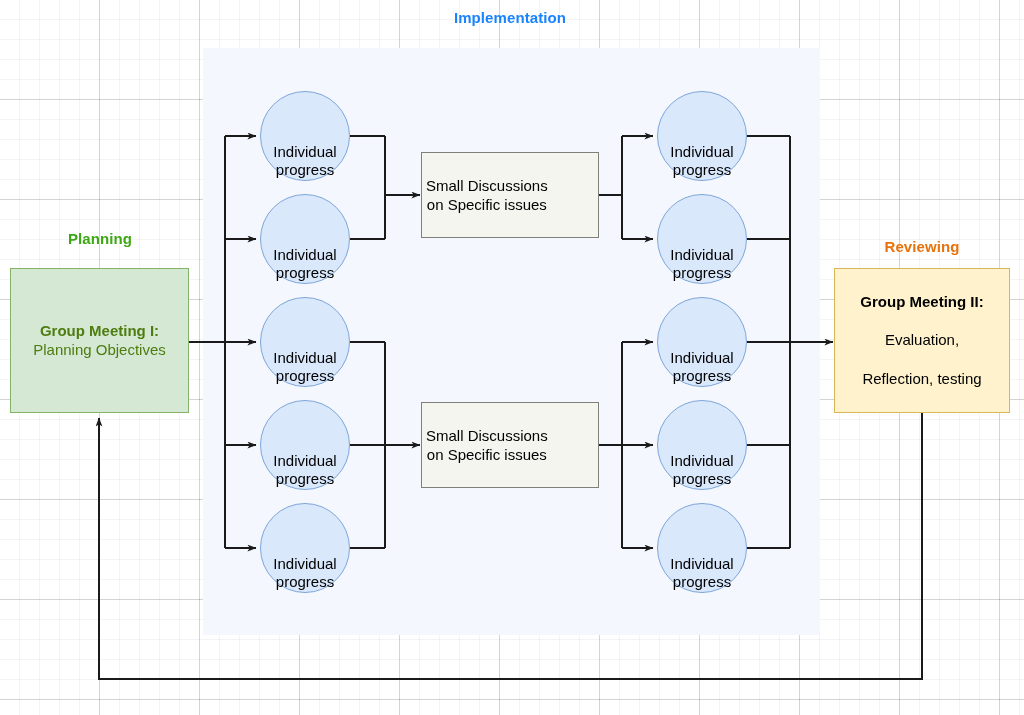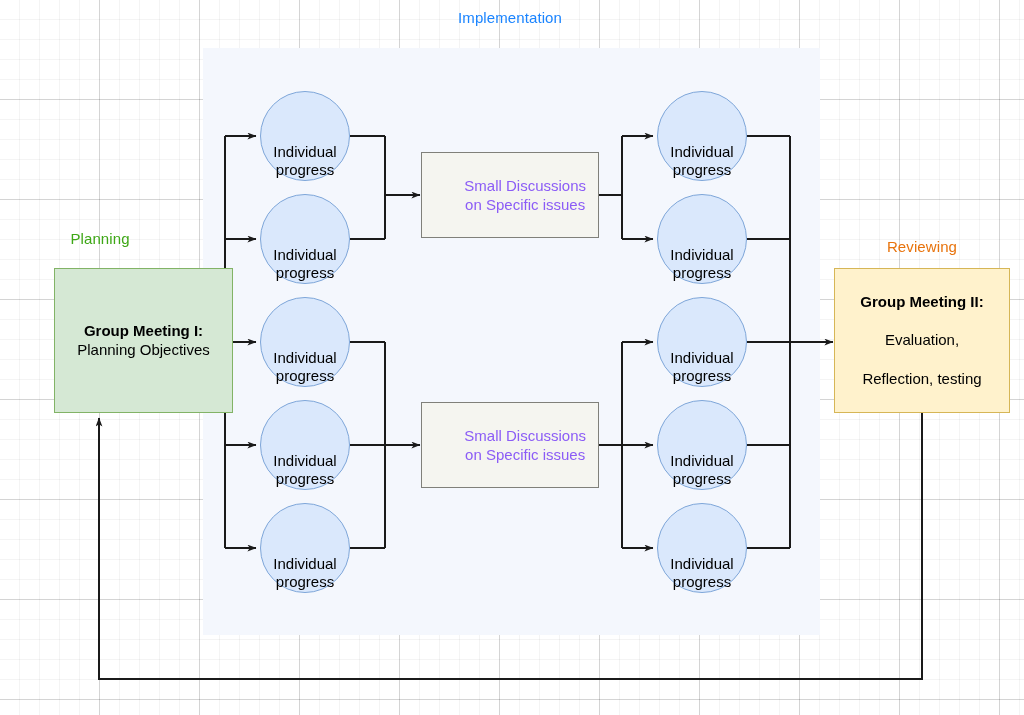--- a/index.html
+++ b/index.html
@@ -16,52 +16,52 @@
       linear-gradient(to right, rgba(0,0,0,0.045) 1px, transparent 1px),
       linear-gradient(to bottom, rgba(0,0,0,0.045) 1px, transparent 1px),
       linear-gradient(to right, rgba(0,0,0,0.13) 1px, transparent 1px),
       linear-gradient(to bottom, rgba(0,0,0,0.13) 1px, transparent 1px);
     background-size:20px 20px,20px 20px,100px 100px,100px 100px;
     background-position:-1px -1px,-1px -1px,-1px -1px,-1px -1px;
   }
   #svg-layer{position:absolute;left:0;top:0;width:1024px;height:715px;}
 
   .phase-label{
-    position:absolute;font-size:15px;font-weight:normal;
+    position:absolute;font-size:15px;font-weight:bold;
     white-space:nowrap;letter-spacing:.1px;
     text-align:center;
   }
   #label-planning{color:#3ea716;left:10px;top:230px;width:180px;text-align:center;}
   #label-implementation{color:#1a84ff;left:410px;top:9px;width:200px;}
   #label-reviewing{color:#e8730c;left:832px;top:230px;width:180px;margin-top:8px;}
 
   .node-box{
     position:absolute;box-sizing:border-box;
     display:flex;flex-direction:column;align-items:center;justify-content:center;
     text-align:center;line-height:1.22;
   }
   #box-planning{
     left:10px;top:268px;width:179px;height:145px;
     background:#d5e8d4;border:1px solid #82b366;
-    font-size:15px;color:#000000;margin-left:44px;
+    font-size:15px;color:#4d7c0f;
   }
   #box-reviewing{
     left:834px;top:268px;width:176px;height:145px;
     background:#fff2cc;border:1px solid #d6b656;
     font-size:15px;color:#000;gap:20px;
   }
   .box-title{font-weight:bold;}
   .box-line{font-weight:normal;}
 
   .discussion-box{
     position:absolute;box-sizing:border-box;
-    display:flex;align-items:center;justify-content:flex-end;
+    display:flex;align-items:center;justify-content:flex-start;
     background:#f5f5f0;border:1px solid #80807a;
-    font-size:15px;color:#8b5cf6;text-align:center;line-height:1.3;
-    padding:0 12px;
+    font-size:15px;color:#000000;text-align:center;line-height:1.3;
+    padding:0 4px;
   }
   #disc-top{left:421px;top:152px;width:178px;height:86px;}
   #disc-bottom{left:421px;top:402px;width:178px;height:86px;}
 
   .circle-node{
     position:absolute;box-sizing:border-box;
     width:90px;height:90px;border-radius:50%;
     background:#dae8fc;border:1px solid #7ea6d9;
     display:flex;align-items:flex-end;justify-content:center;
     font-size:15px;color:#000;text-align:center;line-height:1.25;

